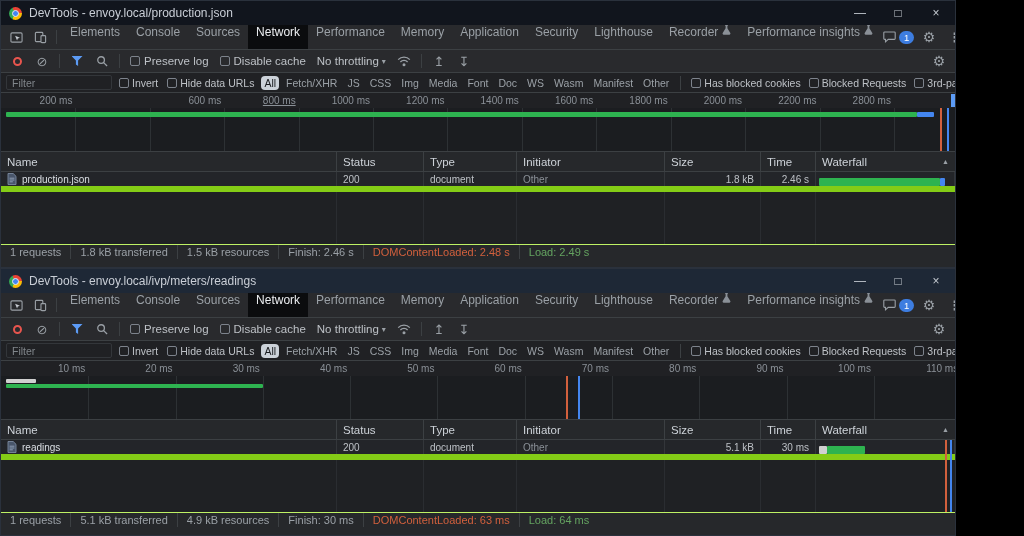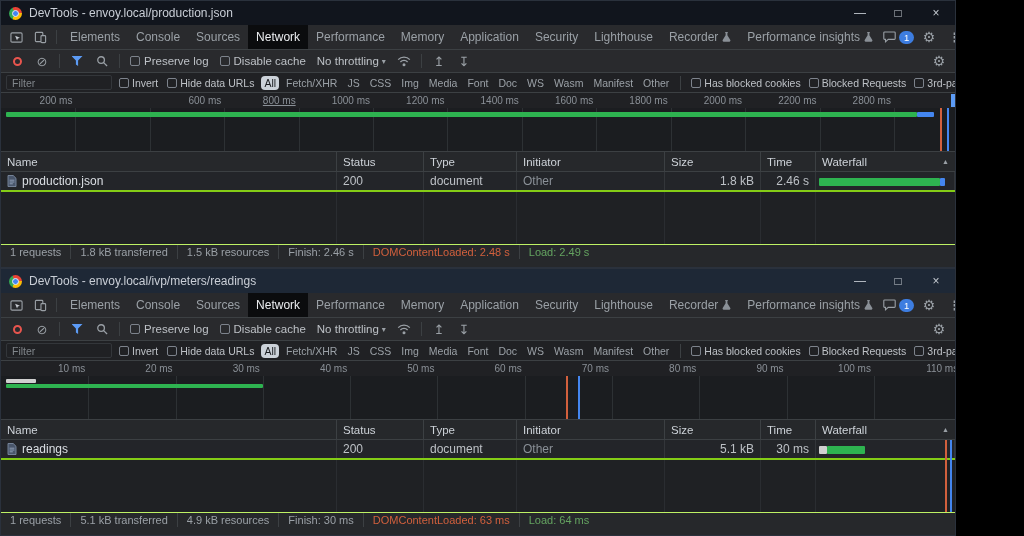--- a/index.html
+++ b/index.html
@@ -12,21 +12,21 @@
 .chrome-logo::after{content:"";position:absolute;inset:3px;background:#4285f4;border-radius:50%;border:1px solid #e8eaed}
 .win-title{white-space:nowrap}
 .win-controls{margin-left:auto;display:flex;height:100%}
 .ctrl{width:38px;display:flex;align-items:center;justify-content:center;font-size:12px;color:#c3c8cf}
 .tabbar{flex:0 0 25px;background:#292a2d;border-bottom:1px solid #3c4043;display:flex;align-items:center;padding:0 4px;gap:2px}
 .icon-btn{display:flex;align-items:center;justify-content:center;min-width:22px;height:100%;color:#9aa0a6;font-size:13px;cursor:pointer;gap:3px}
 .gear{font-size:14px}
 .kebab{font-weight:bold}
 .vdiv{width:1px;height:14px;background:#3c4043;margin:0 3px;flex:0 0 1px}
 .tab-strip{display:flex;height:100%}
-.tab{display:flex;align-items:center;gap:4px;padding:0 8px;font-size:12px;color:#9aa0a6;white-space:nowrap}
+.tab{display:flex;align-items:flex-start;gap:4px;padding:0 8px;font-size:12px;color:#9aa0a6;white-space:nowrap}
 .tab.active{background:#0b0c0e;color:#eceef1}
 .tabbar-right{margin-left:auto;display:flex;align-items:center;gap:4px;padding-right:2px;height:100%}
 .issues{display:flex;align-items:center;gap:3px}
 .badge{background:#3d7de0;color:#fff;border-radius:7px;min-width:15px;height:13px;display:flex;align-items:center;justify-content:center;font-size:9.5px;padding:0 3px}
 .toolbar{flex:0 0 23px;background:#292a2d;border-bottom:1px solid #3c4043;display:flex;align-items:center;padding:0 5px;gap:3px;font-size:11.5px;color:#bdc1c6}
 .rec{width:9px;height:9px;border:2px solid var(--record,#e8554e);border-radius:50%}
 .funnel{width:11px;height:10px;background:var(--accent,#5c9bf5);clip-path:polygon(0 0,100% 0,60% 45%,60% 100%,40% 86%,40% 45%)}
 .check-item{display:flex;align-items:center;gap:4px;padding:0 4px;white-space:nowrap;color:#bdc1c6;cursor:pointer}
 .checkbox{width:10px;height:10px;border:1px solid #7d838c;border-radius:2px;background:transparent;flex:0 0 10px}
 .dropdown{display:flex;align-items:center;gap:3px;padding:0 4px;white-space:nowrap;cursor:pointer}
@@ -51,21 +51,21 @@
 .gh{display:flex;align-items:center;padding:0 6px;border-right:1px solid #3c4043;overflow:hidden;white-space:nowrap}
 .col-name{width:336px;flex:0 0 336px}
 .col-status{width:87px;flex:0 0 87px}
 .col-type{width:93px;flex:0 0 93px}
 .col-initiator{width:148px;flex:0 0 148px}
 .col-size{width:96px;flex:0 0 96px}
 .col-time{width:55px;flex:0 0 55px}
 .col-waterfall{flex:1 1 auto;border-right:none}
 .sort-arrow{margin-left:auto;font-size:7px;color:#9aa0a6}
 .table-body{flex:1;position:relative;display:flex;flex-direction:column;background:#1f2124}
-.grid-row{flex:0 0 20px;display:flex;font-size:12px;color:#bdc1c6;background:#232529;border-bottom:2px solid #84cc16;cursor:pointer}
+.grid-row{flex:0 0 20px;display:flex;font-size:10px;color:#bdc1c6;background:#232529;border-bottom:6px solid #84cc16;cursor:pointer}
 .cell{display:flex;align-items:center;padding:0 6px;border-right:1px solid #33363a;overflow:hidden;white-space:nowrap;gap:5px}
 .cell.num{justify-content:flex-end}
 .name-text{color:#dbdfe4}
 .cell.dim{color:#8a9097}
 .cell.col-waterfall{position:relative}
 .wf-seg{position:absolute;top:6px;height:8px;border-radius:1px}
 .empty-rows{flex:1;display:flex}
 .ecell{border-right:1px solid #2a2d31;height:100%}
 .ecell.col-waterfall{border-right:none}
 .waterfall-overlay{position:absolute;left:815px;width:209px;top:0;bottom:0;pointer-events:none}

